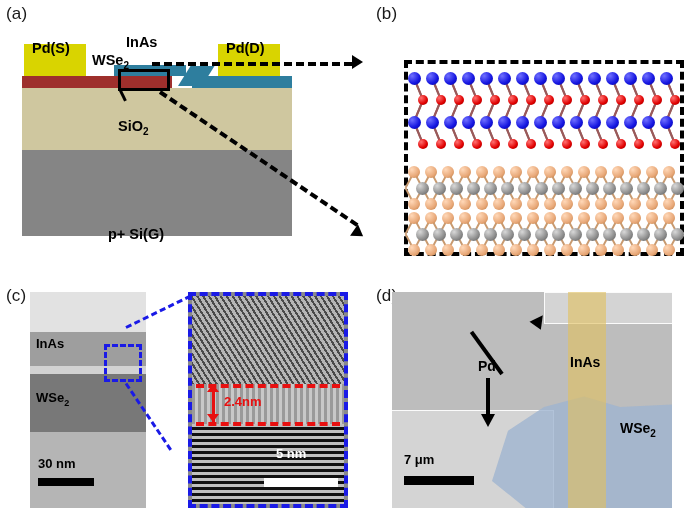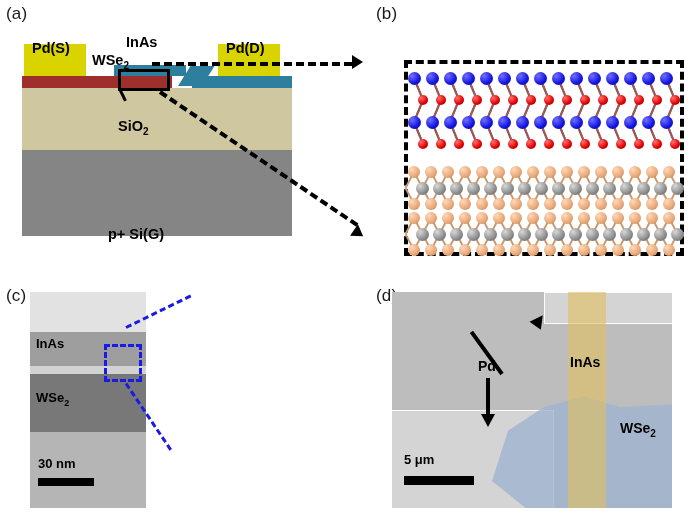--- a/index.html
+++ b/index.html
@@ -509,20 +509,40 @@
 
       <span class="scalebar-text" style="left:8px;top:164px;">30 nm</span>
       <div class="scalebar" style="left:8px;top:186px;width:56px;"></div>
 
       <div id="inset-box"></div>
     </div>
 
     <div class="guide" style="left:108px;top:44px;width:72px;transform:rotate(-26deg);"></div>
     <div class="guide" style="left:108px;top:100px;width:80px;transform:rotate(56deg);"></div>
 
+    <div id="tem-right">
+      <div style="position:absolute;left:0;top:0;width:100%;height:88px;
+                  background:repeating-linear-gradient(58deg,#4a4a4a 0 2px,#b5b5b5 2px 5px);"></div>
+      <div style="position:absolute;left:0;top:88px;width:100%;height:40px;
+                  background:repeating-linear-gradient(90deg,#9a9a9a 0 3px,#c8c8c8 3px 6px);"></div>
+      <div style="position:absolute;left:0;top:128px;width:100%;height:84px;
+                  background:repeating-linear-gradient(0deg,#111 0 3px,#c0c0c0 3px 6px);"></div>
+
+      <div class="red-dash" style="top:88px;"></div>
+      <div class="red-dash" style="top:126px;"></div>
+      <div style="position:absolute;left:20px;top:90px;width:3px;height:36px;background:#e81010;"></div>
+      <div style="position:absolute;left:15px;top:88px;width:0;height:0;border-left:6px solid transparent;
+                  border-right:6px solid transparent;border-bottom:8px solid #e81010;"></div>
+      <div style="position:absolute;left:15px;top:118px;width:0;height:0;border-left:6px solid transparent;
+                  border-right:6px solid transparent;border-top:8px solid #e81010;"></div>
+      <span id="red-measure-text" style="left:32px;top:98px;">2.4nm</span>
+
+      <span class="scalebar-text" style="left:84px;top:150px;color:#fff;">5 nm</span>
+      <div class="scalebar" style="left:72px;top:182px;width:74px;background:#fff;height:9px;"></div>
+    </div>
   </div>
 
   <span class="panel-label" style="left:376px;top:286px;">(d)</span>
 
   <div id="panel-d">
     <div id="sem">
       <div class="sem-rect" style="left:152px;top:0px;width:128px;height:30px;"></div>
       <div class="sem-rect" style="left:-4px;top:118px;width:164px;height:100px;"></div>
 
       <div id="wse2-flake" style="left:84px;top:86px;width:200px;height:132px;
@@ -538,18 +558,18 @@
       <div class="sem-arrow" style="left:108px;top:30px;width:4px;height:52px;
                   transform:rotate(-36deg);transform-origin:bottom center;"></div>
       <div class="sem-arrow-head" style="left:140px;top:22px;
                   border-left:7px solid transparent;border-right:7px solid transparent;
                   border-bottom:13px solid #000;transform:rotate(36deg);"></div>
       <div class="sem-arrow" style="left:94px;top:86px;width:4px;height:38px;"></div>
       <div class="sem-arrow-head" style="left:89px;top:122px;
                   border-left:7px solid transparent;border-right:7px solid transparent;
                   border-top:13px solid #000;"></div>
 
-      <span class="scalebar-text" style="left:12px;top:160px;">5 μm</span>
+      <span class="scalebar-text" style="left:12px;top:160px;">7 μm</span>
       <div class="scalebar" style="left:12px;top:184px;width:70px;height:9px;"></div>
     </div>
   </div>
 
 </div>
 
 </body></html>

